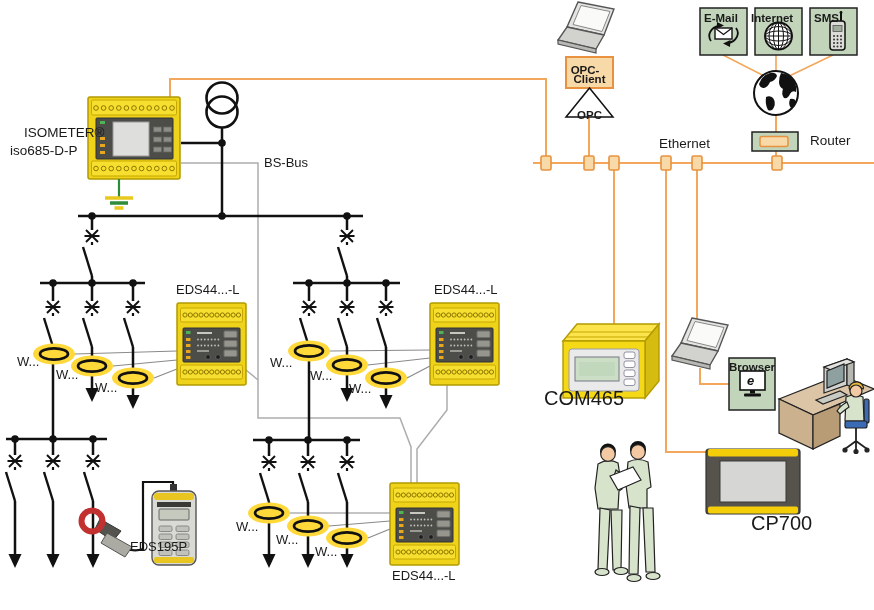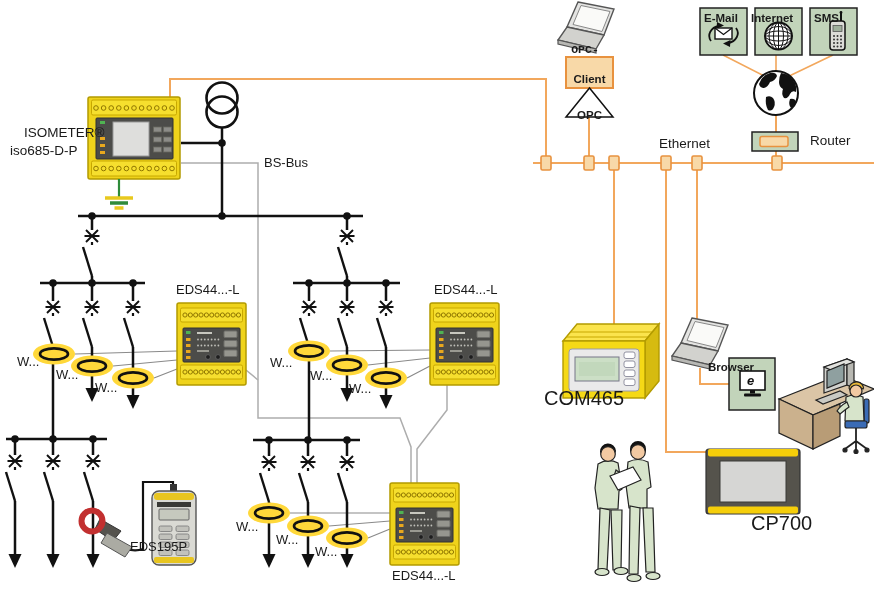--- a/index.html
+++ b/index.html
@@ -447,27 +447,27 @@
 <div class="lbl lbl-md" style="left:10px;top:144px;">iso685-D-P</div>
 <div class="lbl" style="left:264px;top:156px;">BS-Bus</div>
 <div class="lbl" style="left:176px;top:283px;">EDS44...-L</div>
 <div class="lbl" style="left:434px;top:283px;">EDS44...-L</div>
 <div class="lbl" style="left:392px;top:569px;">EDS44...-L</div>
 <div class="lbl" style="left:130px;top:540px;text-align:right;">EDS195P</div>
 <div class="lbl lbl-lg" style="left:544px;top:391px;">COM465</div>
 <div class="lbl lbl-lg" style="left:751px;top:516px;">CP700</div>
 <div class="lbl lbl-md" style="left:646px;top:137px;margin-left:13px;">Ethernet</div>
 <div class="lbl lbl-md" style="left:810px;top:134px;">Router</div>
-<div class="lbl lbl-box lbl-center" style="left:566px;top:43px;width:38px;font-family:Liberation Mono, monospace;">OPC-</div>
+<div class="lbl lbl-box lbl-center" style="left:566px;top:63px;width:38px;">OPC-</div>
 <div class="lbl lbl-box lbl-center" style="left:566px;top:72px;width:47px;">Client</div>
 <div class="lbl lbl-box lbl-center" style="left:566px;top:100px;width:47px;margin-top:8px;">OPC</div>
 <div class="lbl lbl-box" style="left:704px;top:11px;">E-Mail</div>
 <div class="lbl lbl-box" style="left:751px;top:11px;">Internet</div>
 <div class="lbl lbl-box" style="left:814px;top:11px;text-align:center;">SMS</div>
-<div class="lbl lbl-box lbl-center" style="left:708px;top:360px;width:46px;">Browser</div>
+<div class="lbl lbl-box lbl-center" style="left:729px;top:360px;width:46px;">Browser</div>
 <div class="lbl lbl-e" style="left:747px;top:374px;">e</div>
 <div class="lbl" style="left:17px;top:355px;">W...</div>
 <div class="lbl" style="left:56px;top:368px;">W...</div>
 <div class="lbl" style="left:95px;top:381px;">W...</div>
 <div class="lbl" style="left:270px;top:356px;">W...</div>
 <div class="lbl" style="left:310px;top:369px;">W...</div>
 <div class="lbl" style="left:349px;top:382px;">W...</div>
 <div class="lbl" style="left:236px;top:520px;">W...</div>
 <div class="lbl" style="left:276px;top:533px;">W...</div>
 <div class="lbl" style="left:315px;top:545px;">W...</div>

